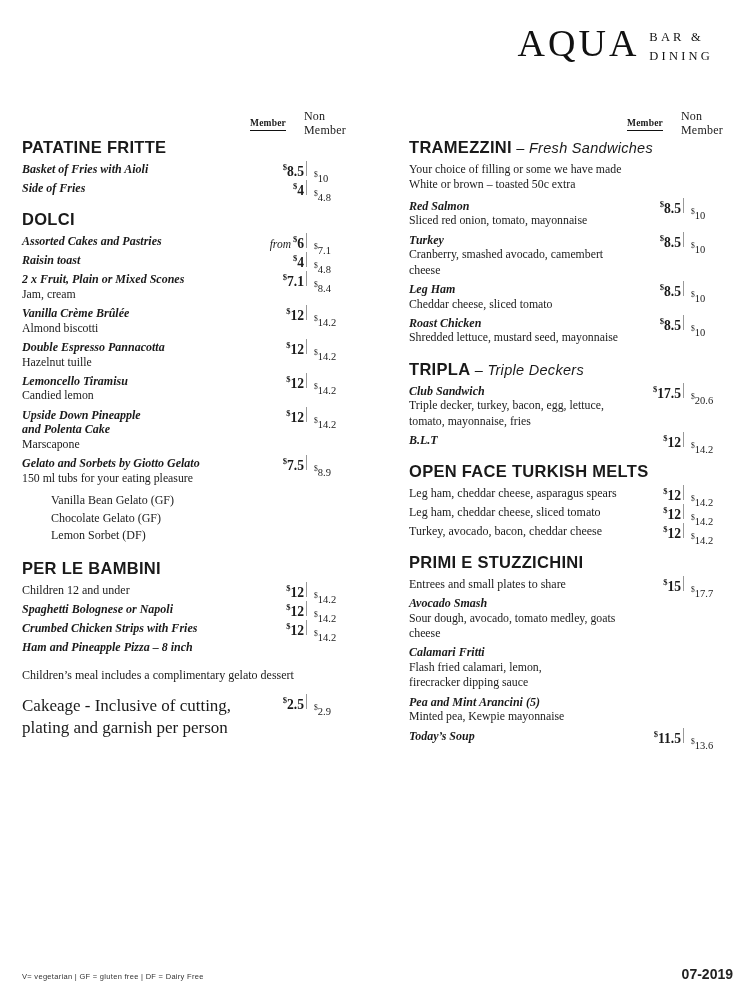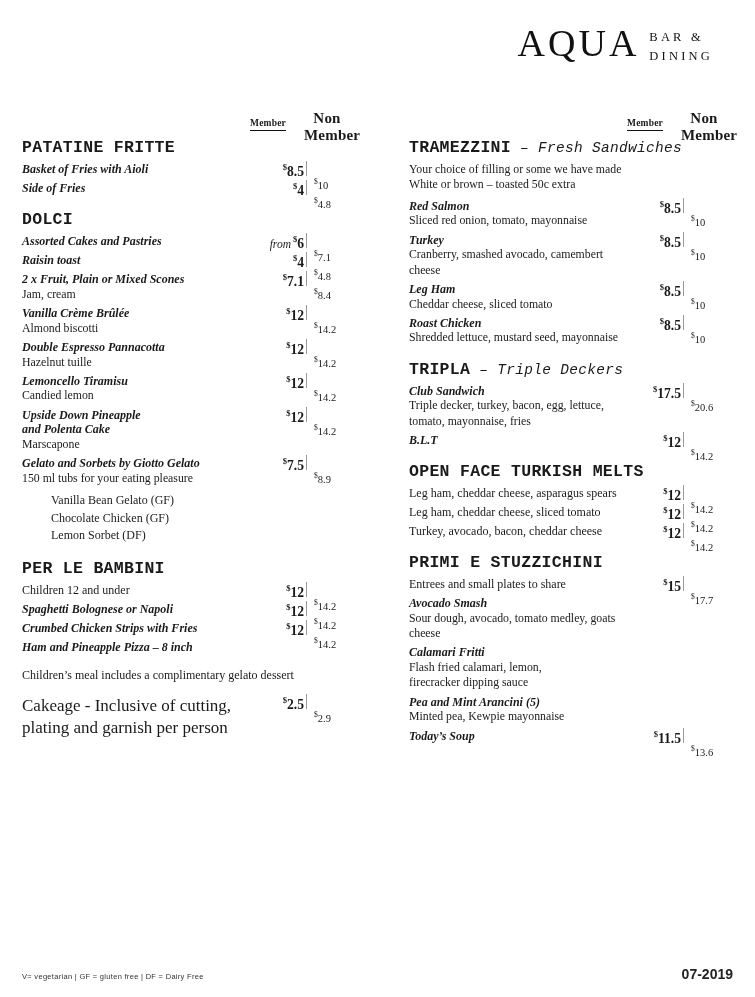--- a/index.html
+++ b/index.html
@@ -77,33 +77,33 @@
   .price-head .ph.member {
     right: 76px;
     top: 10px;
     border-bottom: 1px solid #111;
     padding-bottom: 1px;
     text-align: center;
   }
   .price-head .ph.nonmember {
     right: 12px;
     top: 2px;
-    font-weight: bold;
-    font-size: 15px;
-    text-align: center;
+    font-weight: normal;
+    font-size: 12px;
+    text-align: left;
     width: 46px;
   }
 
   
   .section-title {
     font-size: 16.5px;
     font-weight: bold;
     letter-spacing: .3px;
     margin: 14px 0 5px 0;
-    font-family: Liberation Mono, monospace;
+    font-family: Liberation Sans, sans-serif;
   }
   .section-title .sub {
     font-weight: normal;
     font-style: italic;
     font-size: 14.5px;
   }
   .section-title.first { margin-top: 0; }
 
   
   .item {
@@ -150,21 +150,21 @@
   }
   .p-member .from {
     font-size: 11.5px;
     font-style: italic;
     font-weight: normal;
     margin-right: 2px;
   }
   .p-nonmember {
     position: absolute;
     right: 2px;
-    top: 15px;
+    top: 8px;
     font-size: 10.5px;
     white-space: nowrap;
     width: 46px;
     text-align: left;
   }
   .p-nonmember .cur {
     font-size: 7.5px;
     vertical-align: super;
   }
   .p-sep {
@@ -327,21 +327,21 @@
           <div class="item-name">Gelato and Sorbets by Giotto Gelato</div>
           <div class="item-desc">150 ml tubs for your eating pleasure</div>
           <div class="prices">
             <div class="p-member"><span class="cur">$</span><span>7.5</span></div>
             <div class="p-sep"></div>
             <div class="p-nonmember"><span class="cur">$</span><span>8.9</span></div>
           </div>
         </div>
         <div class="plainlist">
           <div>Vanilla Bean Gelato (GF)</div>
-          <div>Chocolate Chicken (GF)</div>
+          <div>Chocolate Gelato (GF)</div>
           <div>Lemon Sorbet (DF)</div>
         </div>
         <div class="section-title"><span>PER LE BAMBINI</span></div>
         <div class="item row-line">
           <div class="item-name plain">Children 12 and under</div>
           <div class="prices">
             <div class="p-member"><span class="cur">$</span><span>12</span></div>
             <div class="p-sep"></div>
             <div class="p-nonmember"><span class="cur">$</span><span>14.2</span></div>
           </div>

